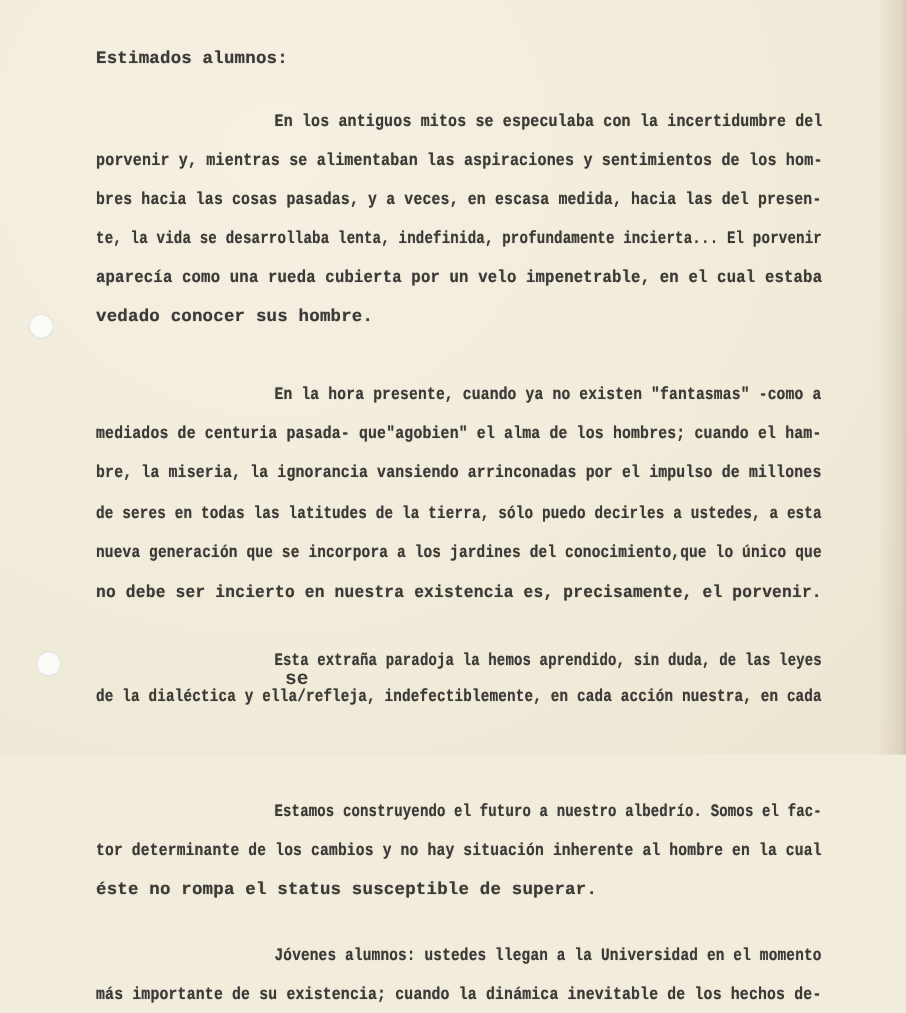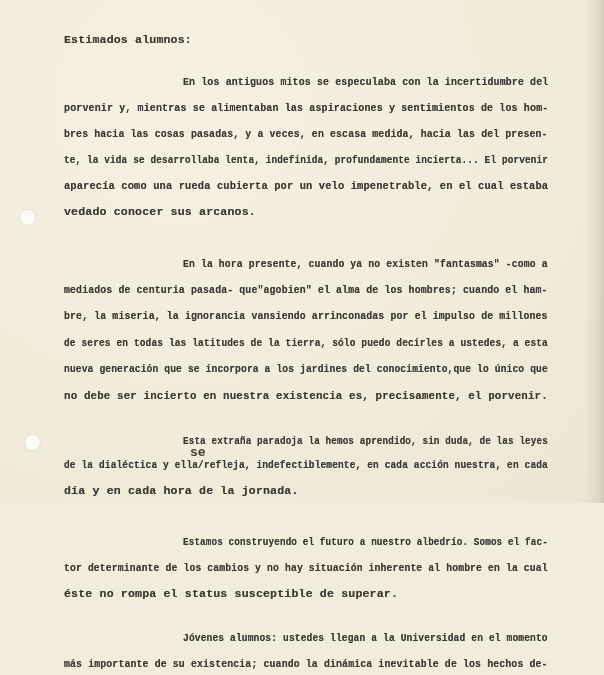--- a/index.html
+++ b/index.html
@@ -63,33 +63,32 @@
   <div class="punch-hole hole-1"></div>
   <div class="punch-hole hole-2"></div>
 
   <div class="text-line" style="top:33px;">Estimados alumnos:</div>
 
   <div class="text-line indent" style="top: 75px; transform-origin: left top; transform: scaleX(0.8568);">En los antiguos mitos se especulaba con la incertidumbre del</div>
   <div class="text-line" style="top: 101px; transform-origin: left top; transform: scaleX(0.8627);">porvenir y, mientras se alimentaban las aspiraciones y sentimientos de los hom-</div>
   <div class="text-line" style="top: 127px; transform-origin: left top; transform: scaleX(0.8506);">bres hacia las cosas pasadas, y a veces, en escasa medida, hacia las del presen-</div>
   <div class="text-line" style="top: 153px; transform-origin: left top; transform: scaleX(0.8107);">te, la vida se desarrollaba lenta, indefinida, profundamente incierta... El porvenir</div>
   <div class="text-line" style="top: 179px; transform-origin: left top; transform: scaleX(0.8963);">aparecía como una rueda cubierta por un velo impenetrable, en el cual estaba</div>
-  <div class="text-line" style="top:205px;">vedado conocer sus arcanos.</div>
+  <div class="text-line" style="top:205px;">vedado conocer sus hombre.</div>
 
   <div class="text-line indent" style="top: 257px; transform-origin: left top; transform: scaleX(0.841);">En la hora presente, cuando ya no existen "fantasmas" -como a</div>
   <div class="text-line" style="top: 283px; transform-origin: left top; transform: scaleX(0.8506);">mediados de centuria pasada- que"agobien" el alma de los hombres; cuando el ham-</div>
   <div class="text-line" style="top: 309px; transform-origin: left top; transform: scaleX(0.8506);">bre, la miseria, la ignorancia vansiendo arrinconadas por el impulso de millones</div>
   <div class="text-line" style="top: 336px; transform-origin: left top; transform: scaleX(0.8203);">de seres en todas las latitudes de la tierra, sólo puedo decirles a ustedes, a esta</div>
   <div class="text-line" style="top: 362px; transform-origin: left top; transform: scaleX(0.8302);">nueva generación que se incorpora a los jardines del conocimiento,que lo único que</div>
   <div class="text-line" style="top: 389px; transform-origin: left top; transform: scaleX(0.9326);">no debe ser incierto en nuestra existencia es, precisamente, el porvenir.</div>
 
   <div class="text-line indent" style="top: 434px; transform-origin: left top; transform: scaleX(0.8022);">Esta extraña paradoja la hemos aprendido, sin duda, de las leyes</div>
   <div class="superscript-insert" style="top:448px;">se</div>
   <div class="text-line" style="top: 458px; transform-origin: left top; transform: scaleX(0.8203);">de la dialéctica y ella/refleja, indefectiblemente, en cada acción nuestra, en cada</div>
-  <div class="text-line" style="top:484px;">día y en cada hora de la jornada.</div>
 
   <div class="text-line indent" style="top: 535px; transform-origin: left top; transform: scaleX(0.8022);">Estamos construyendo el futuro a nuestro albedrío. Somos el fac-</div>
   <div class="text-line" style="top: 561px; transform-origin: left top; transform: scaleX(0.8403);">tor determinante de los cambios y no hay situación inherente al hombre en la cual</div>
   <div class="text-line" style="top:587px;text-align:right;">éste no rompa el status susceptible de superar.</div>
 
   <div class="text-line indent" style="top: 631px; transform-origin: left top; transform: scaleX(0.8277);">Jóvenes alumnos: ustedes llegan a la Universidad en el momento</div>
   <div class="text-line" style="top: 657px; transform-origin: left top; transform: scaleX(0.8506);">más importante de su existencia; cuando la dinámica inevitable de los hechos de-</div>
 
 </div>
 

